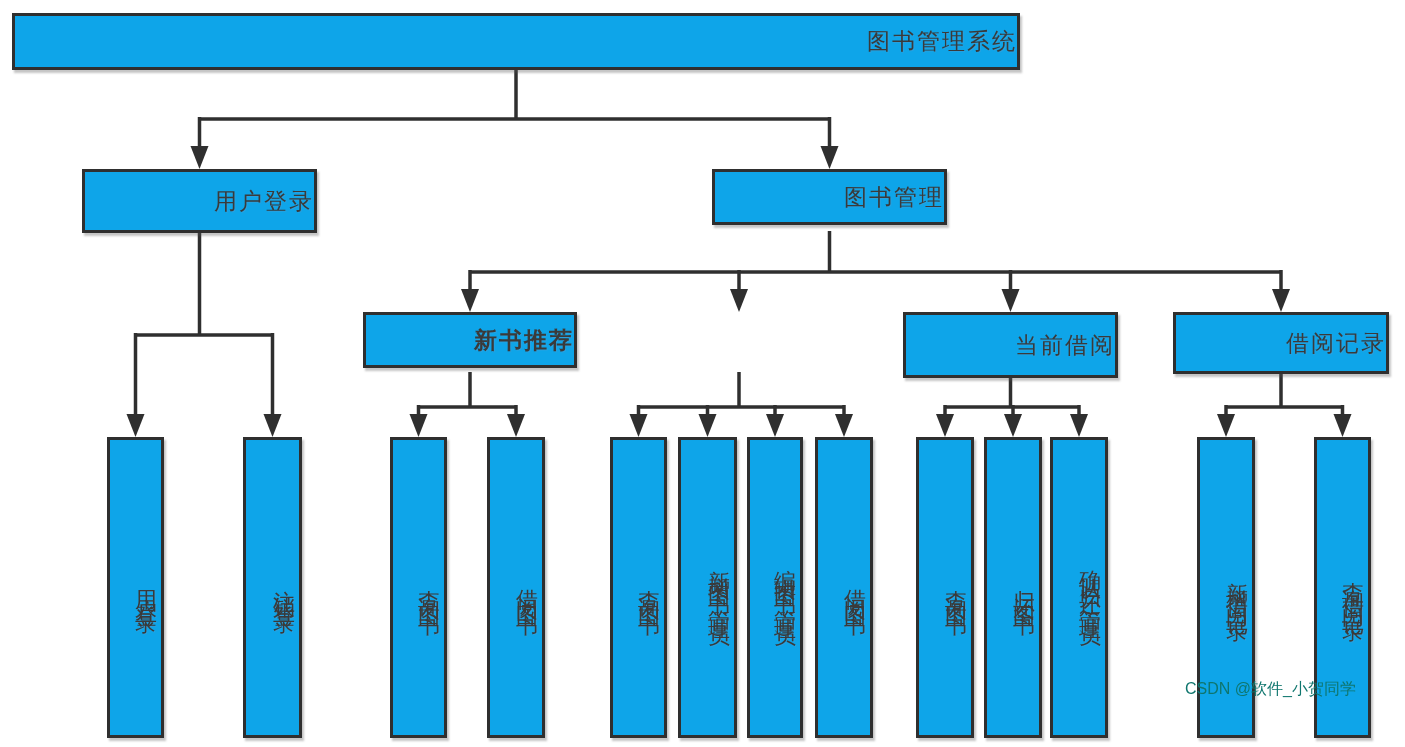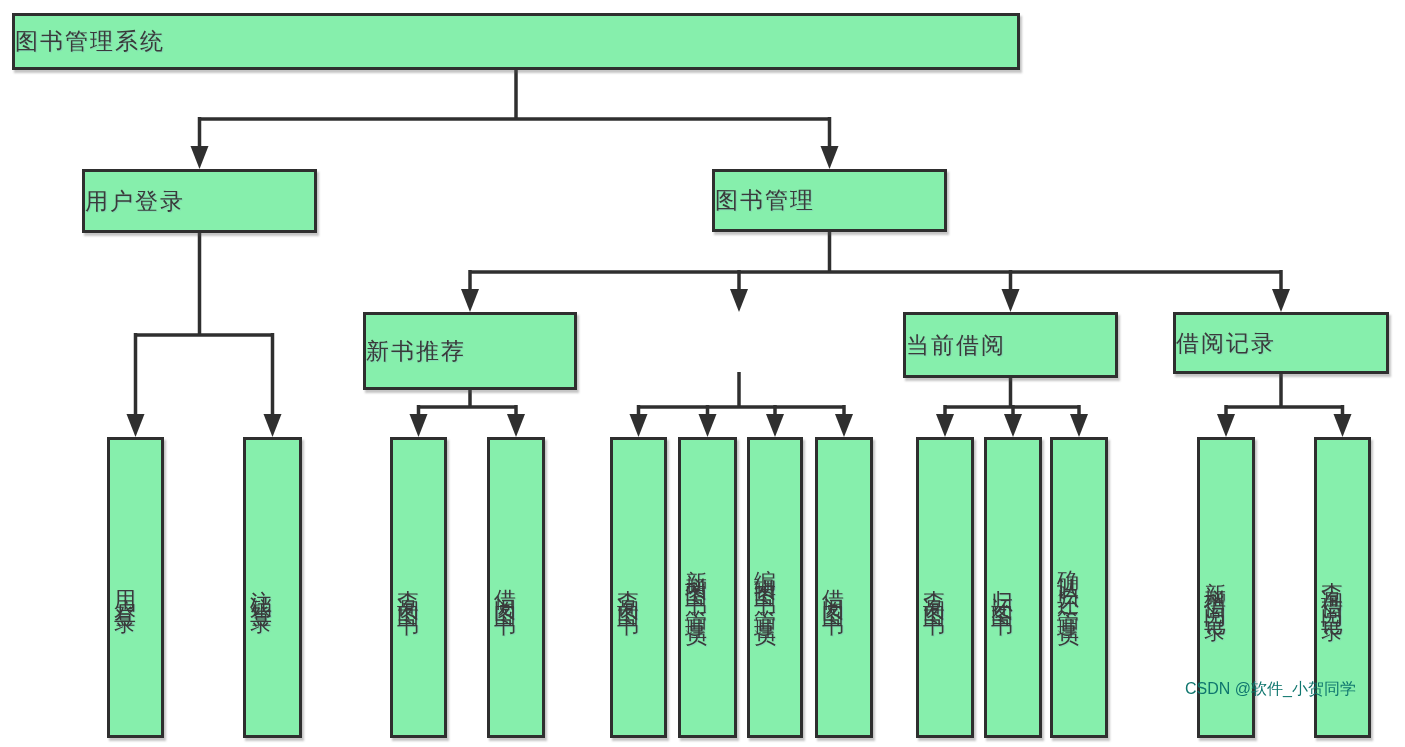--- a/index.html
+++ b/index.html
@@ -18,24 +18,24 @@
   svg.connectors {
     position: absolute;
     left: 0;
     top: 0;
     z-index: 1;
   }
   .box {
     position: absolute;
     box-sizing: border-box;
     border: 3px solid #2f2f2f;
-    background: #86efac;
+    background: #0ea5e9;
     display: flex;
     align-items: center;
-    justify-content: flex-start;
+    justify-content: flex-end;
     z-index: 2;
     box-shadow: 2px 3px 2px rgba(90,90,90,0.35);
   }
   .hlabel {
     font-size: 23px;
     color: #3a3a3a;
     letter-spacing: 2px;
     white-space: nowrap;
     text-shadow: 1px 1px 0 rgba(120,150,200,0.25);
   }
@@ -139,25 +139,25 @@
     </g>
   </svg>
 
   <div class="box" style="left:12px; top:13px; width:1008px; height:57px;">
     <span class="hlabel">图书管理系统</span>
   </div>
 
   <div class="box" style="left:82px; top:169px; width:235px; height:64px;">
     <span class="hlabel">用户登录</span>
   </div>
-  <div class="box" style="left:712px; top:169px; width:235px; height:63px;">
+  <div class="box" style="left:712px; top:169px; width:235px; height:56px;">
     <span class="hlabel">图书管理</span>
   </div>
 
-  <div class="box" style="left:363px; top:312px; width:214px; height:78px;">
+  <div class="box" style="left:363px; top:312px; width:214px; height:56px;font-weight:bold;">
     <span class="hlabel">新书推荐</span>
   </div>
   <div class="box" style="left:903px; top:312px; width:215px; height:66px;">
     <span class="hlabel">当前借阅</span>
   </div>
   <div class="box" style="left:1173px; top:312px; width:216px; height:62px;">
     <span class="hlabel">借阅记录</span>
   </div>
 
   <div class="box leaf" style="left:107px; width:57px;">

